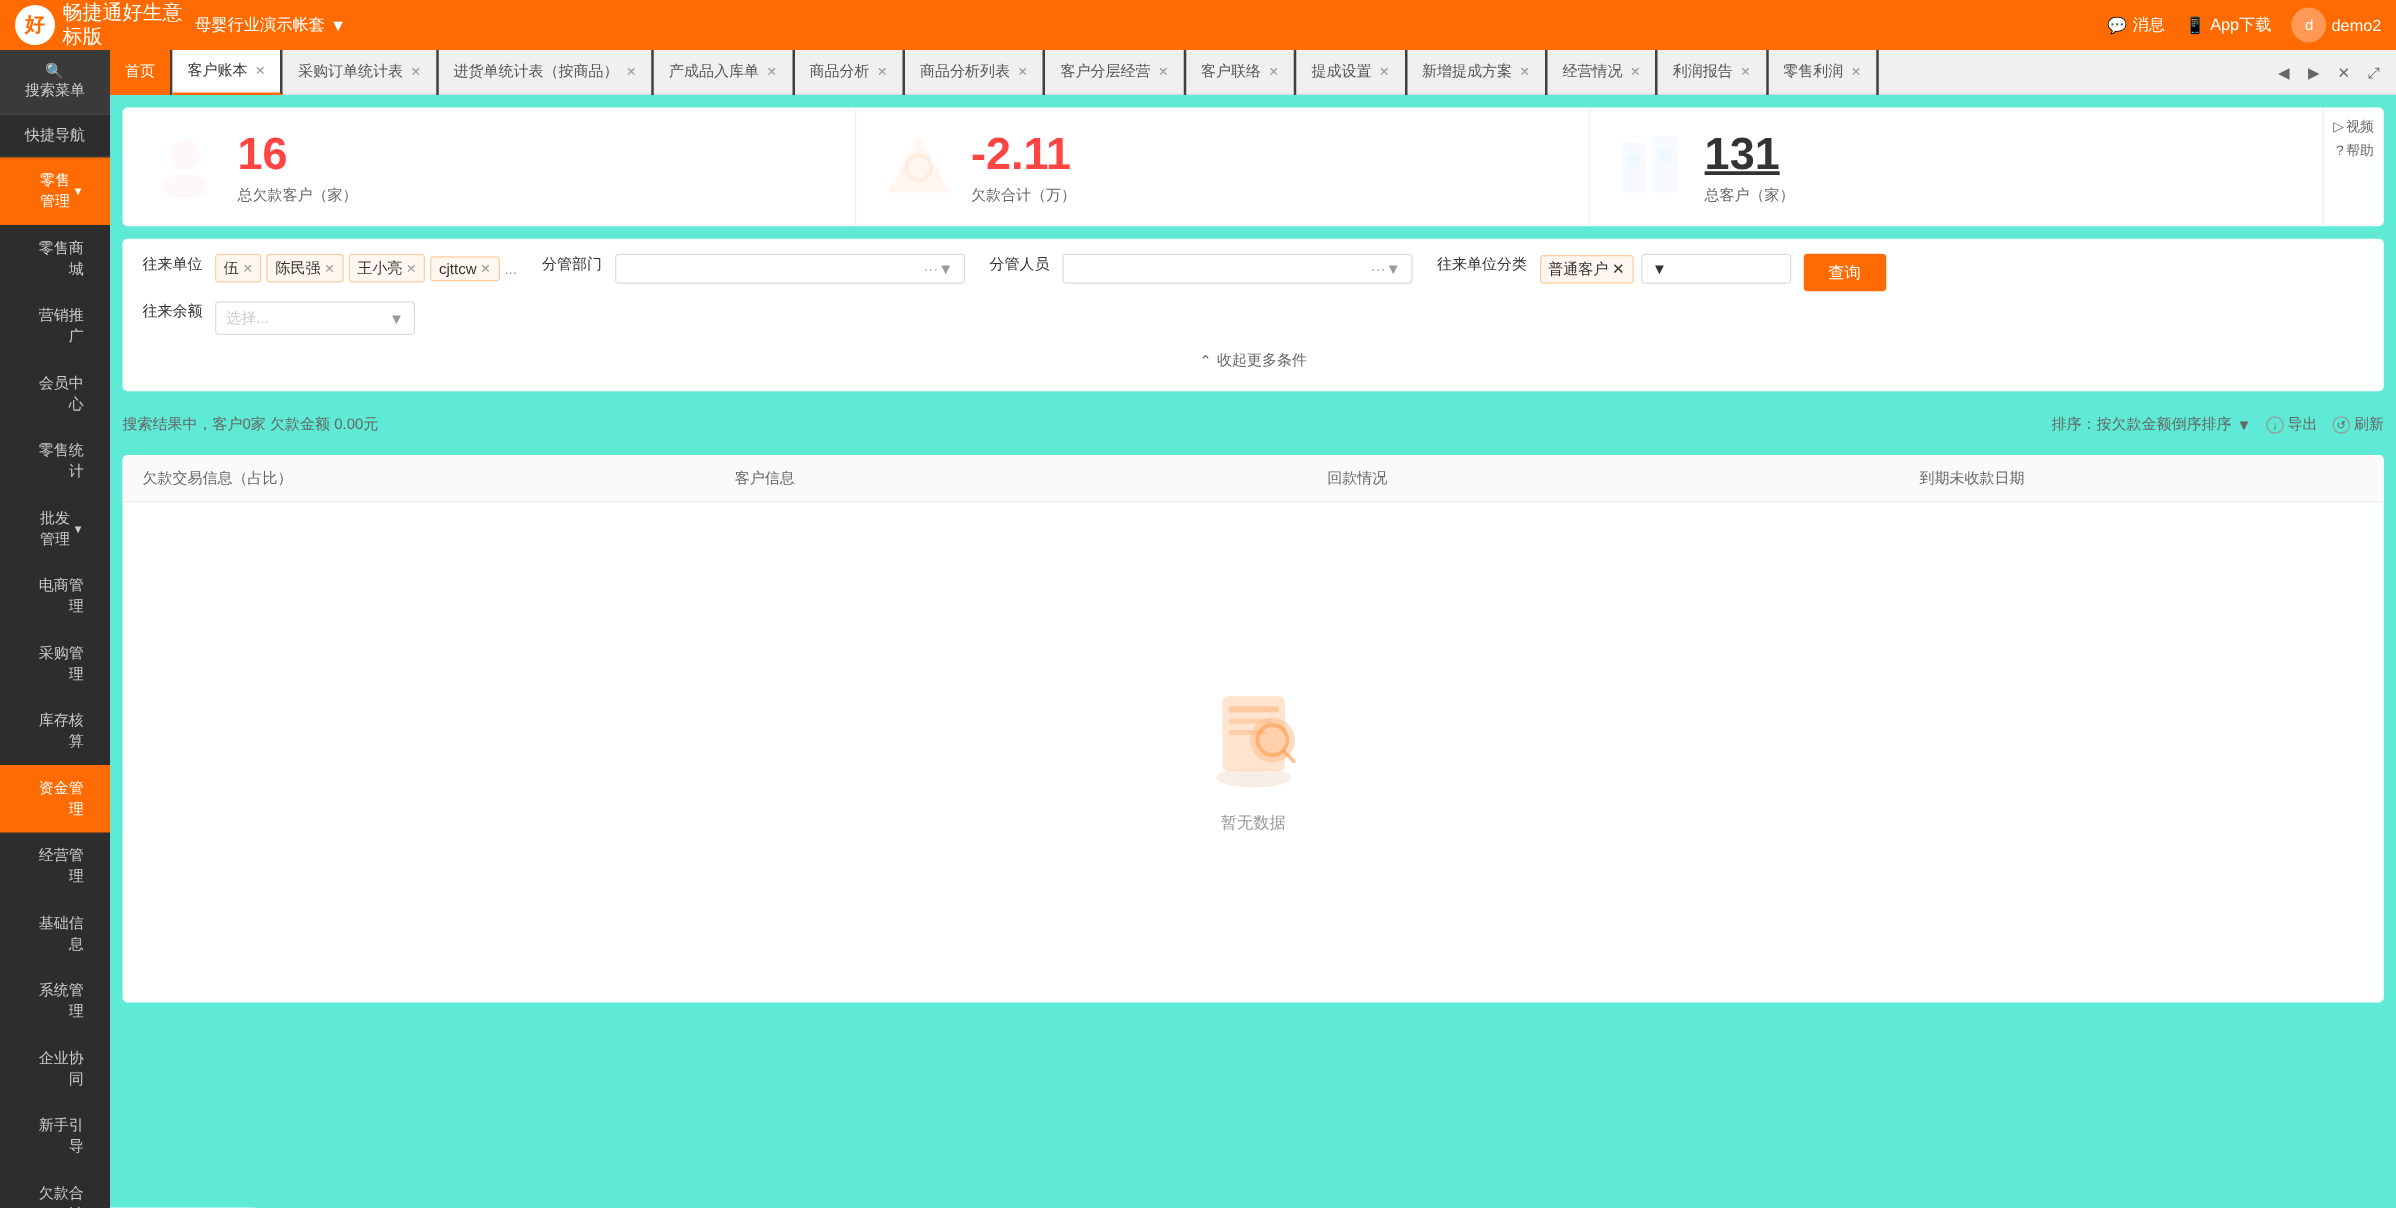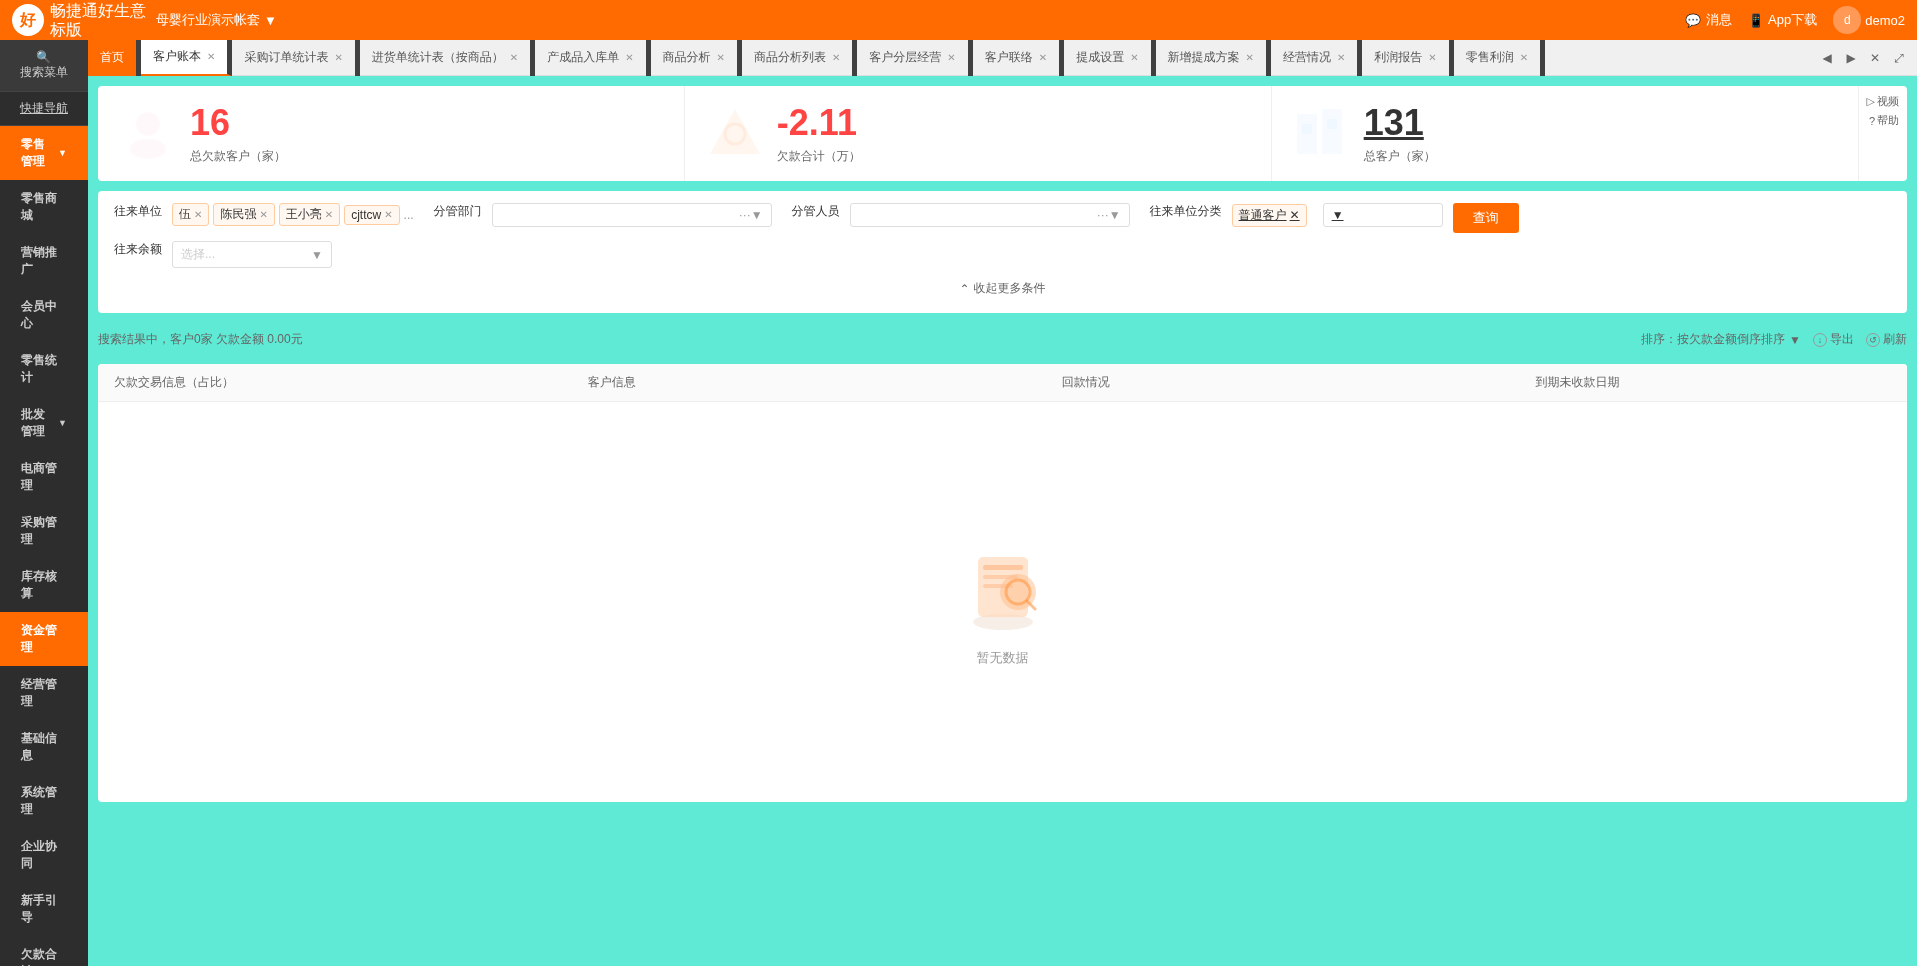--- a/index.html
+++ b/index.html
@@ -16,31 +16,31 @@
     .top-bar-right { display: flex; align-items: center; gap: 16px; color: white; font-size: 13px; }
     .top-bar-right-item { display: flex; align-items: center; gap: 4px; cursor: pointer; }
     .avatar { width: 28px; height: 28px; border-radius: 50%; background: #ccc; overflow: hidden; display: flex; align-items: center; justify-content: center; font-size: 12px; color: white; background: #ff9955; }
 
     
     .main-layout { display: flex; flex: 1; overflow: hidden; }
 
     
     .sidebar { width: 88px; background: #2d2d2d; display: flex; flex-direction: column; flex-shrink: 0; overflow-y: auto; }
     .sidebar-search { padding: 10px 8px; background: #3a3a3a; color: #ccc; font-size: 12px; text-align: center; cursor: pointer; border-bottom: 1px solid #444; }
-    .sidebar-nav { padding: 8px 6px; color: #ccc; font-size: 12px; text-align: center; cursor: pointer; border-bottom: 1px solid #444; text-decoration: underline; }
-    .sidebar-item { padding: 10px 21px; color: #ccc; font-size: 12px; text-align: left; cursor: pointer; font-weight: bold; }
+    .sidebar-nav { padding: 8px 6px; color: #ccc; font-size: 12px; text-align: center; cursor: pointer; border-bottom: 1px solid #444; }
+    .sidebar-item { padding: 10px 21px; color: #ccc; font-size: 12px; text-align: right; cursor: pointer; }
     .sidebar-item.active { background: #ff6b00; color: white; }
     .sidebar-item-with-arrow { display: flex; align-items: center; justify-content: center; gap: 2px; }
 
     
     .content-area { flex: 1; display: flex; flex-direction: column; overflow: hidden; }
 
     
     .tab-bar { background: #f0f0f0; border-bottom: 1px solid #ddd; display: flex; align-items: center; height: 36px; flex-shrink: 0; }
-    .tab-item { padding: 0 12px; height: 36px; display: flex; align-items: center; gap: 6px; font-size: 12px; cursor: pointer; border-right: 5px solid #404040; white-space: nowrap; color: #555; }
+    .tab-item { padding: 0 12px; height: 36px; display: flex; align-items: center; gap: 6px; font-size: 12px; cursor: pointer; border-right: 2px solid #404040; white-space: nowrap; color: #555; }
     .tab-item.active { background: white; color: #333; border-bottom: 2px solid #ff6b00; }
     .tab-item .close-btn { color: #999; font-size: 10px; cursor: pointer; }
     .tab-home { background: #ff6b00; color: white; }
     .tab-bar-controls { margin-left: auto; display: flex; align-items: center; gap: 4px; padding: 0 8px; }
     .tab-control-btn { width: 20px; height: 20px; display: flex; align-items: center; justify-content: center; cursor: pointer; color: #666; font-size: 12px; }
 
     
     .page-content { flex: 1; overflow-y: auto; background: #5eead4; padding: 10px; }
 
     
@@ -63,21 +63,21 @@
     .filter-row { display: flex; align-items: flex-start; gap: 10px; margin-bottom: 8px; flex-wrap: wrap; }
     .filter-label { font-size: 12px; color: #333; white-space: nowrap; }
     .filter-tags { display: flex; align-items: center; gap: 4px; flex-wrap: wrap; }
     .filter-tag { background: #fff7f0; border: 1px solid #ffcca0; border-radius: 3px; padding: 2px 6px; font-size: 12px; display: flex; align-items: center; gap: 3px; color: #333; }
     .filter-tag .tag-close { color: #999; cursor: pointer; font-size: 10px; }
     .filter-more { color: #999; cursor: pointer; font-size: 12px; }
     .filter-select { display: flex; align-items: center; min-width: 200px; border: 1px solid #ddd; border-radius: 3px; padding: 4px 8px; font-size: 12px; cursor: pointer; color: #999; }
     .filter-select-wide { min-width: 280px; }
     .filter-select .arrow { margin-left: auto; color: #999; }
     .filter-select .dots { margin-left: auto; color: #999; }
-    .filter-classify { display: flex; align-items: center; gap: 16px; text-decoration: underline; }
+    .filter-classify { display: flex; align-items: center; gap: 6px; }
     .classify-tag { background: #fff7f0; border: 1px solid #ffcca0; border-radius: 3px; padding: 2px 6px; font-size: 12px; display: flex; align-items: center; gap: 3px; }
     .classify-select { min-width: 120px; border: 1px solid #ddd; border-radius: 3px; padding: 4px 8px; font-size: 12px; cursor: pointer; display: flex; align-items: center; }
     .collapse-btn { display: flex; align-items: center; gap: 4px; color: #666; font-size: 12px; cursor: pointer; margin: 0 auto; }
     .query-btn { background: #ff6b00; color: white; border: none; padding: 6px 20px; border-radius: 3px; font-size: 13px; cursor: pointer; }
 
     
     .result-bar { display: flex; align-items: center; justify-content: space-between; padding: 8px 0; margin-bottom: 8px; }
     .result-info { font-size: 12px; color: #666; }
     .result-actions { display: flex; align-items: center; gap: 12px; font-size: 12px; color: #666; text-align: center; }
     .sort-select { display: flex; align-items: center; gap: 4px; cursor: pointer; }

